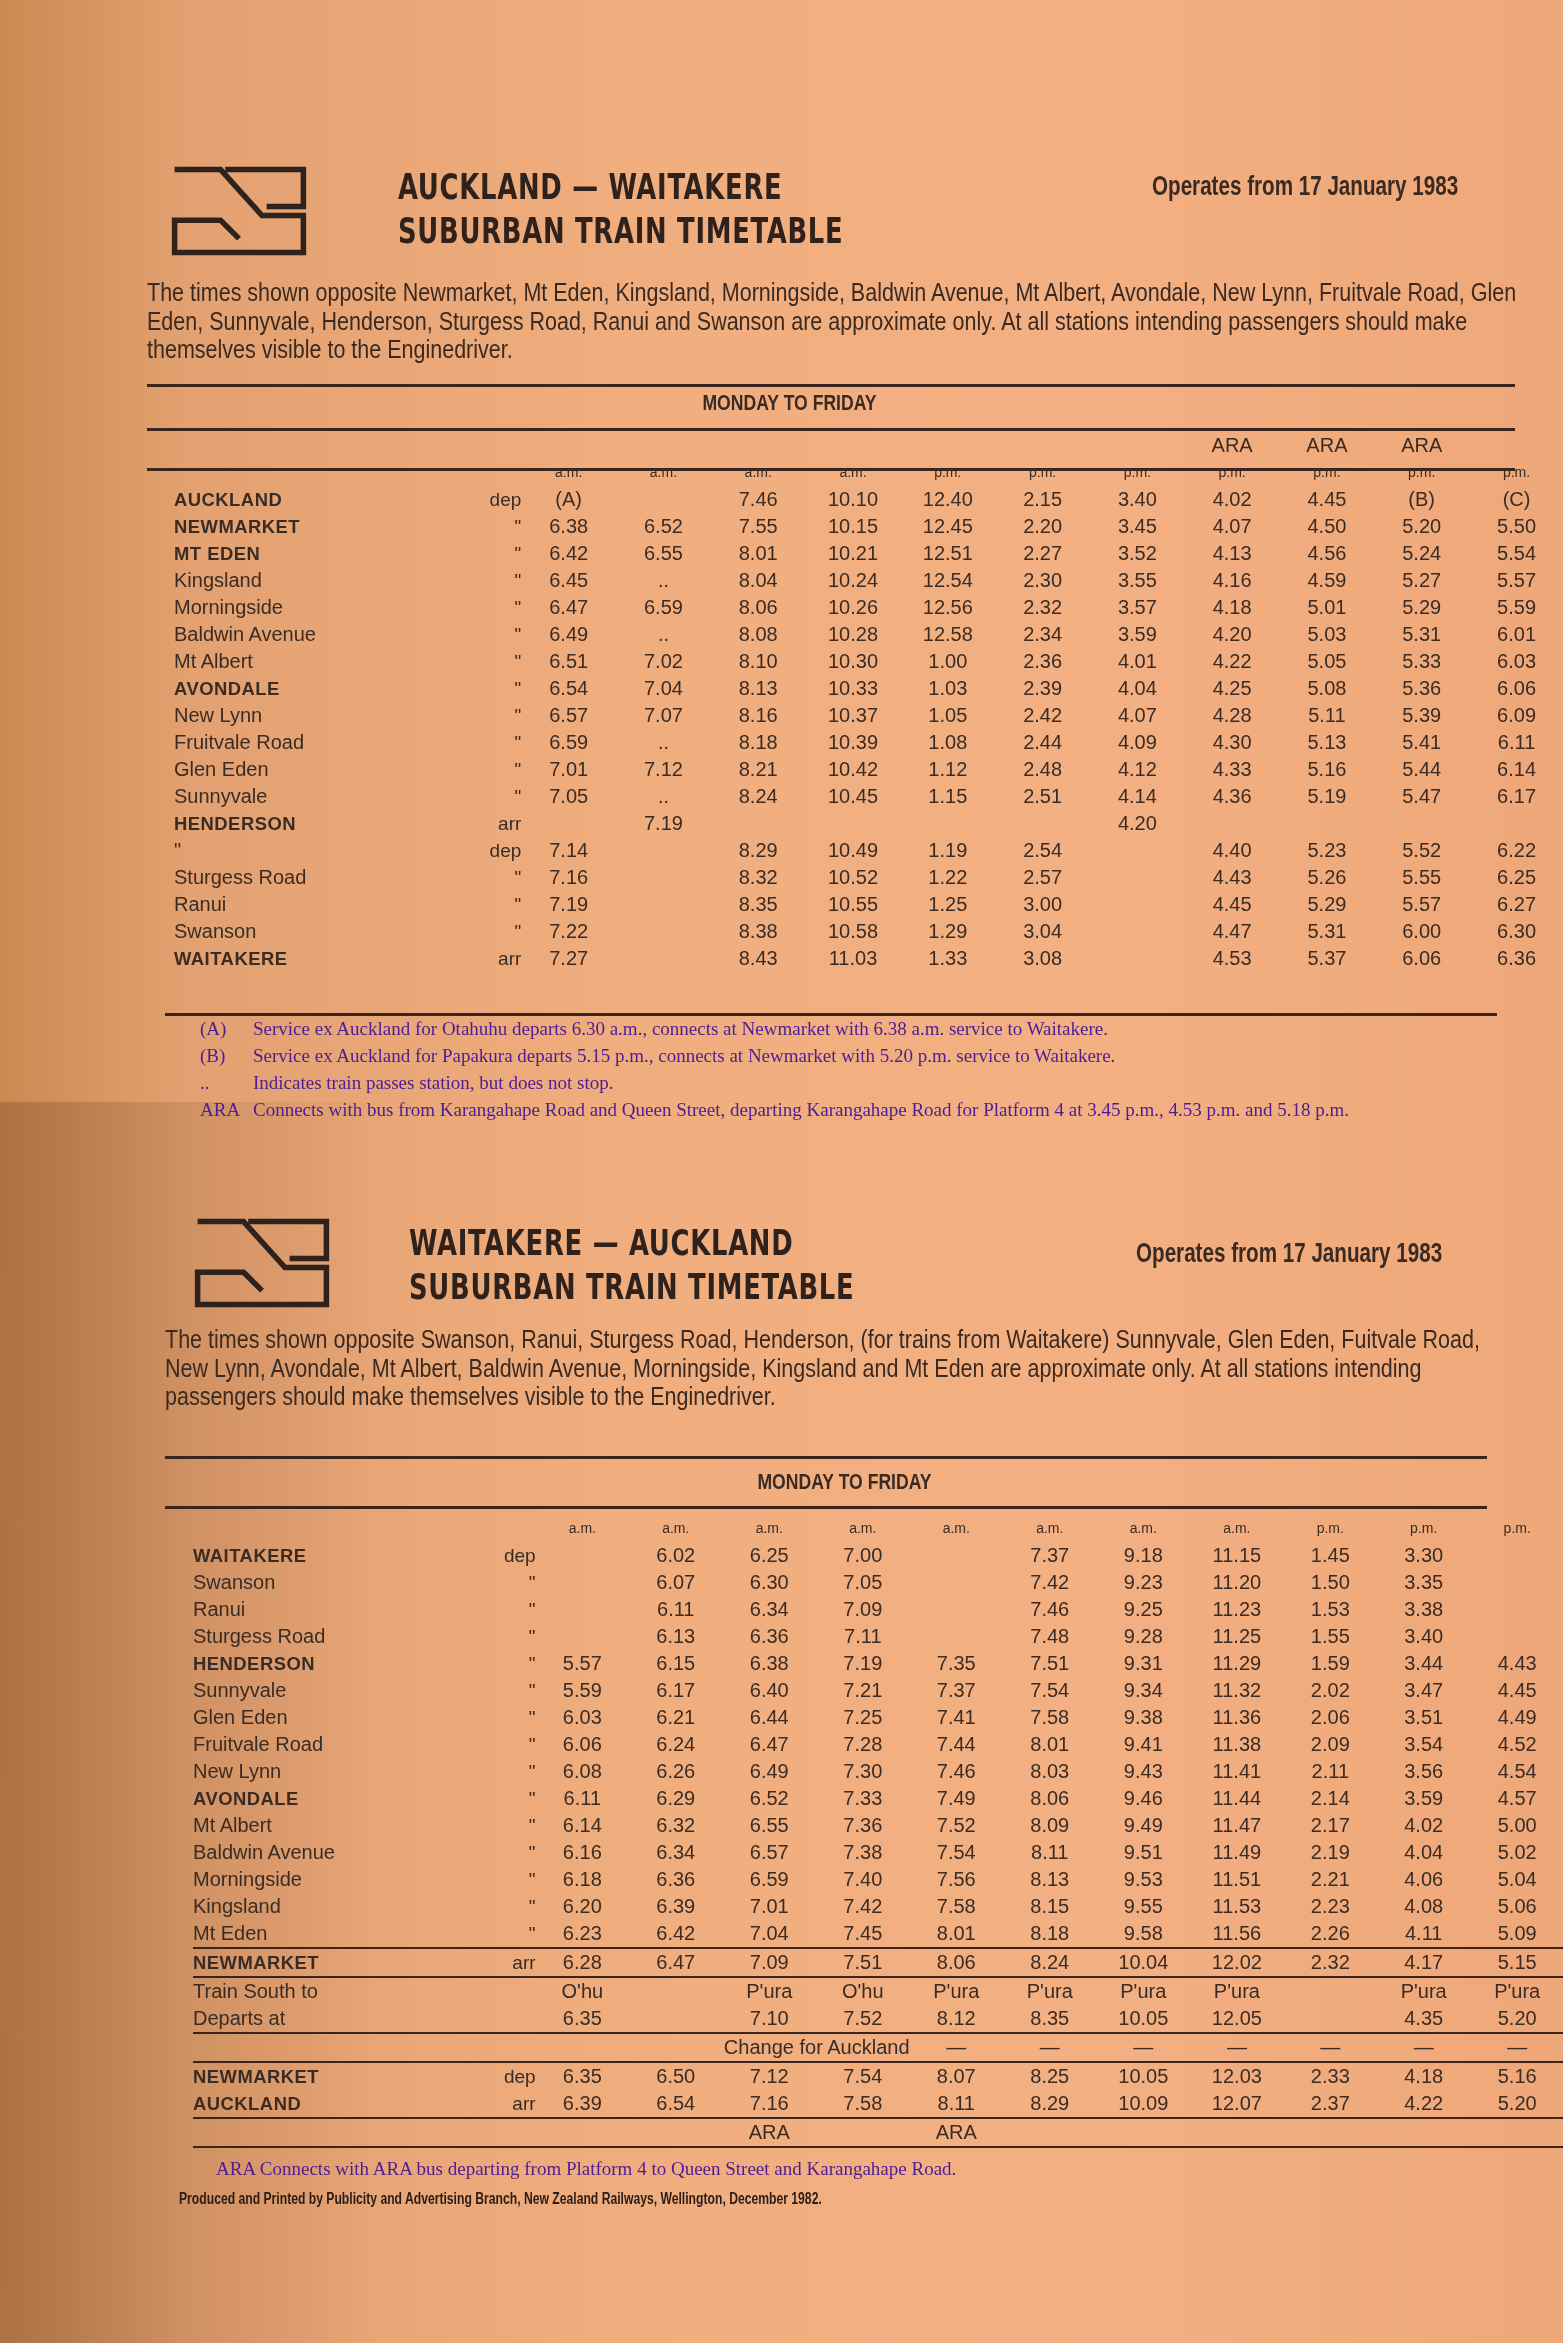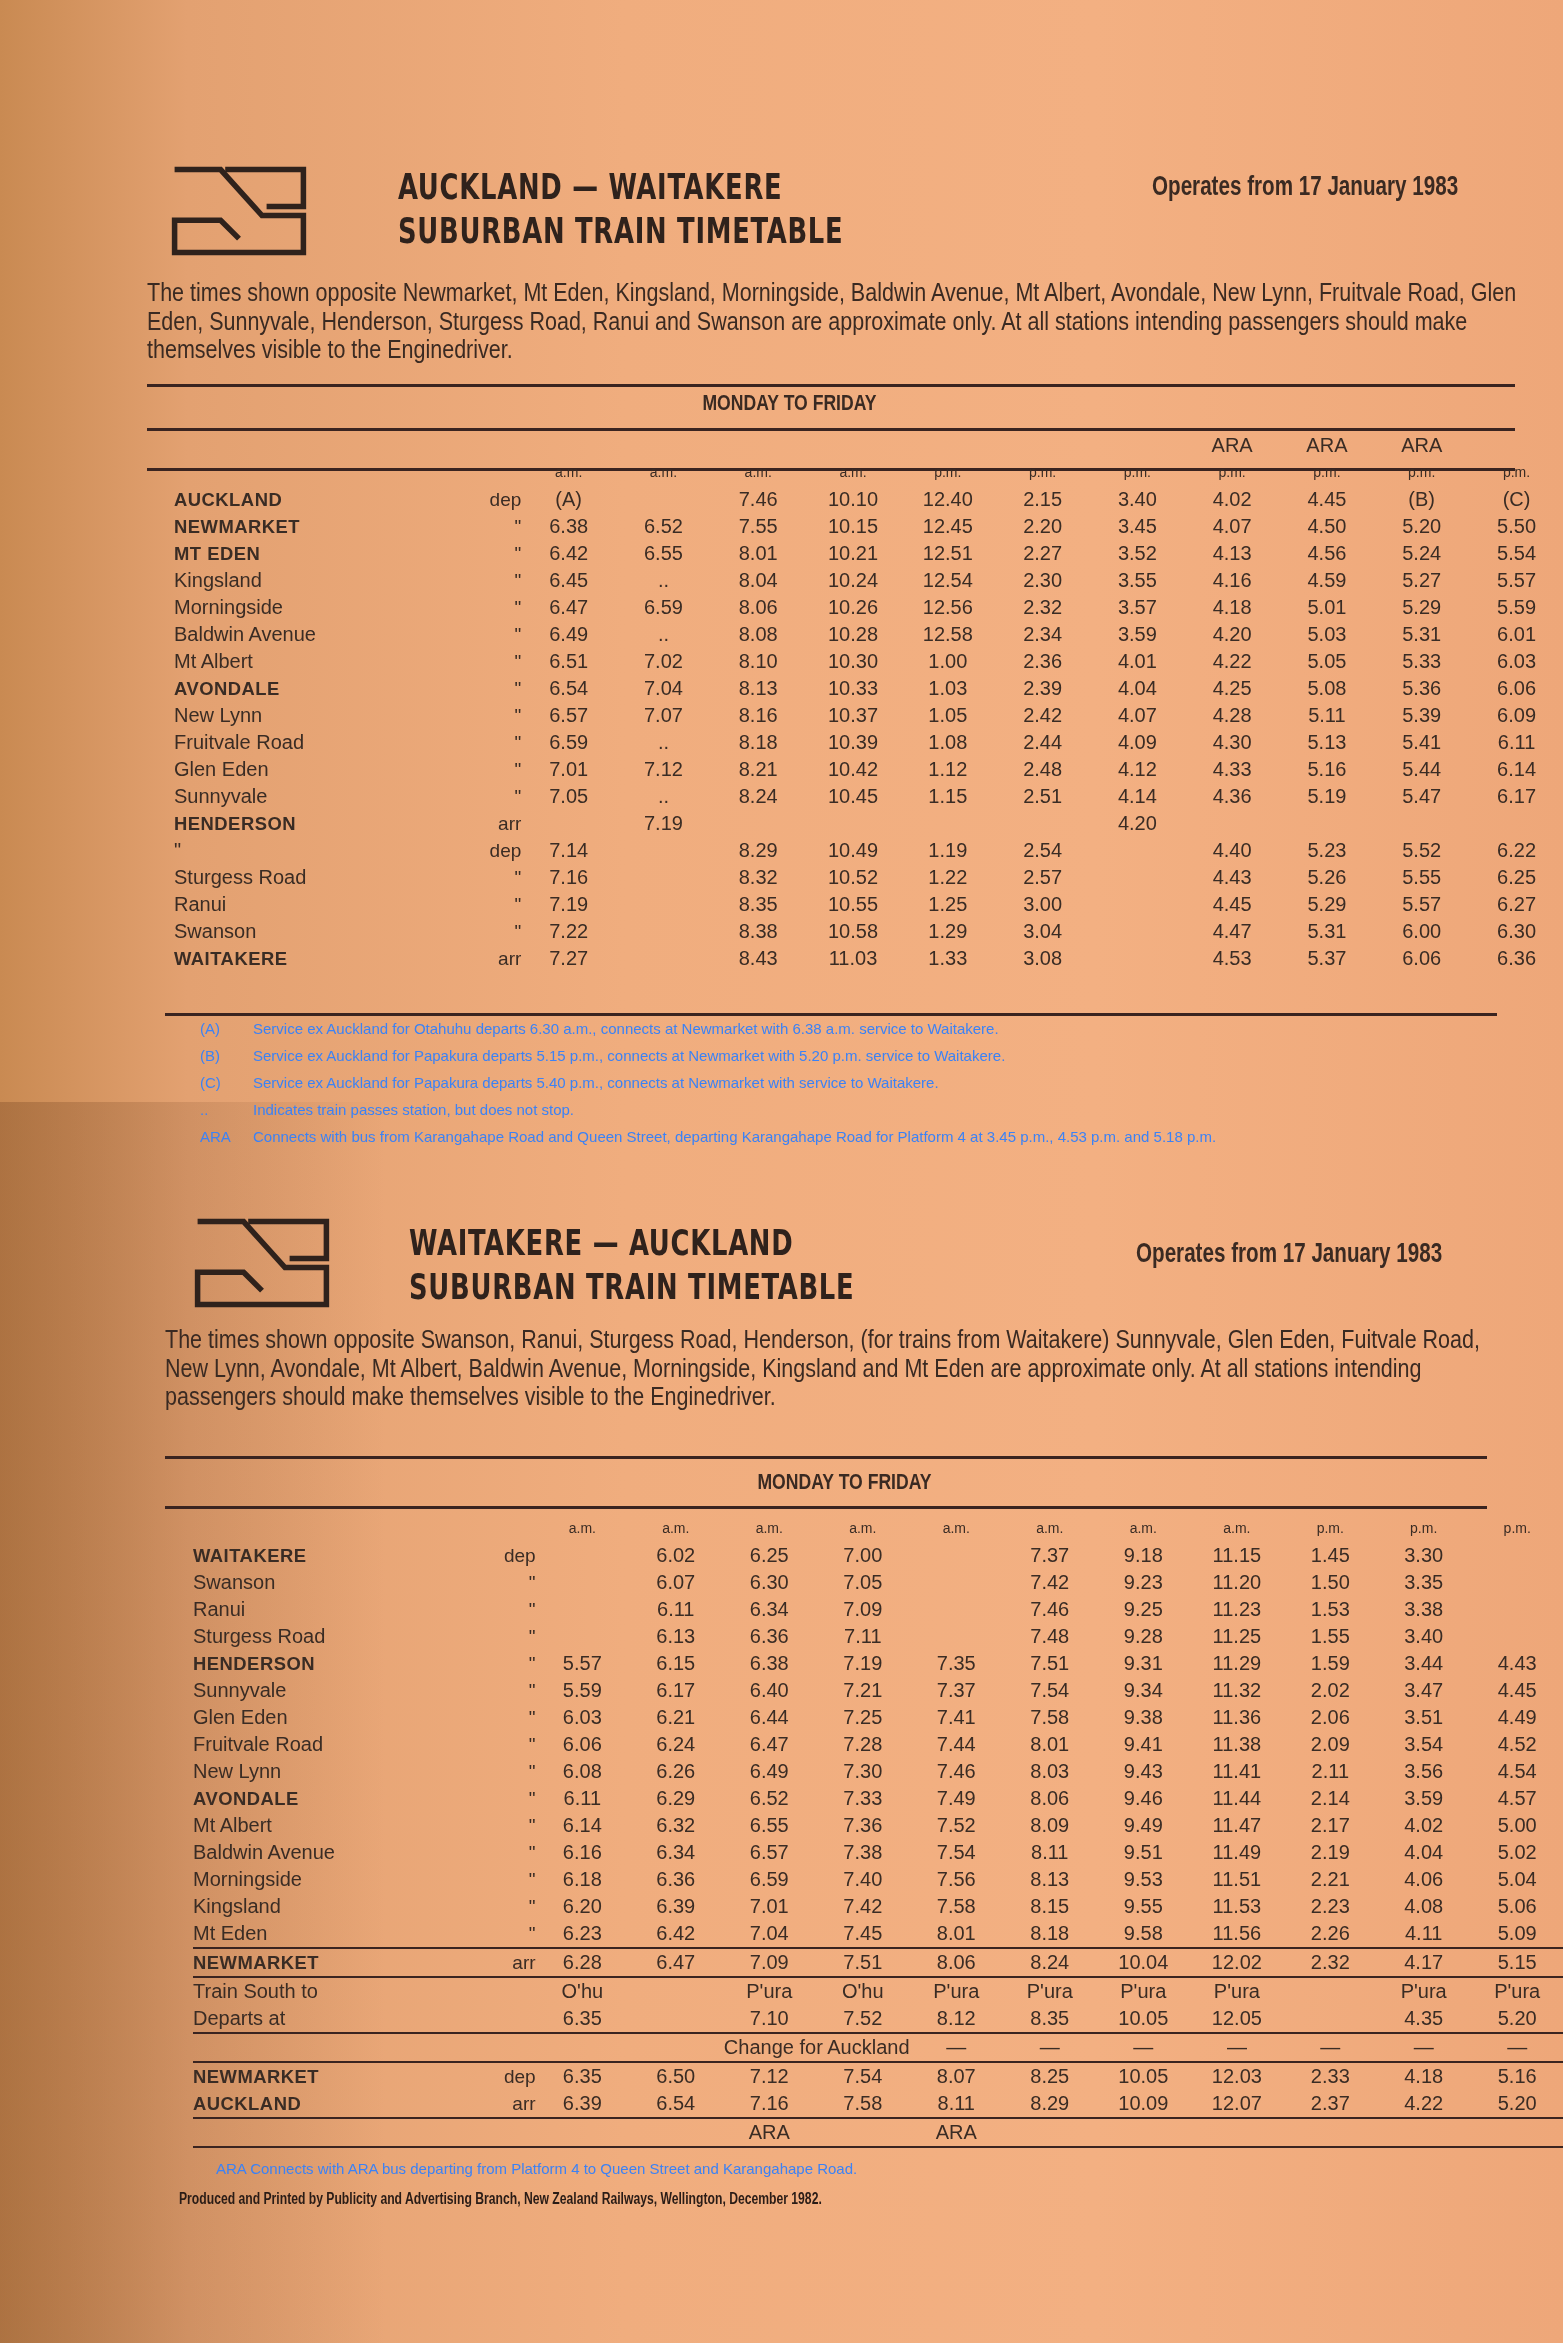--- a/index.html
+++ b/index.html
@@ -19,21 +19,21 @@
   .rule{position:absolute;height:2.8px;background:#3a2420;}
   .daylabel{position:absolute;font-weight:bold;font-size:22px;color:#3a2a22;transform:scaleX(.8);transform-origin:center top;text-align:center;}
   table.tt{position:absolute;border-collapse:collapse;font-size:20px;color:#3a2c24;}
   table.tt td{padding:0;height:27px;line-height:27px;white-space:nowrap;}
   td.stn{width:275px;font-size:20px;}
   td.stn.caps{font-weight:bold;letter-spacing:0.5px;font-size:18.4px;margin-top:35px;}
   td.da{width:73px;text-align:right;font-size:19px;}
   td.t{width:95px;text-align:center;}
   tr.hdr td{font-size:14px;}
   tr.sep td{border-bottom:2.8px solid #3a2420;}
-  .notes{position:absolute;font-size:15px;line-height:27px;color:#3b82f6;}
+  .notes{position:absolute;font-size:19px;line-height:27px;color:#4c1d95;font-family:Liberation Serif, serif;}
   .notes .k{display:inline-block;width:53px;}
   .footer{position:absolute;font-size:15.6px;font-weight:bold;color:#2a1c16;transform:scaleX(.78);transform-origin:left top;white-space:nowrap;}
 </style>
 </head>
 <body>
 
 <div class="shade"></div>
 
 <div class="logo" style="left:170px;top:165px;">
   <svg viewBox="0 0 150 100">
@@ -356,21 +356,20 @@
         <td class="t">6.06</td>
         <td class="t">6.36</td>
       </tr>
     </tbody>
 </table>
 <div class="rule" style="left:165px;top:1013px;width:1332px;"></div>
 
 <div class="notes" style="left:200px;top:1015px;width:1322px;">
   <div><span class="k">(A)</span><span>Service ex Auckland for Otahuhu departs 6.30 a.m., connects at Newmarket with 6.38 a.m. service to Waitakere.</span></div>
   <div><span class="k">(B)</span><span>Service ex Auckland for Papakura departs 5.15 p.m., connects at Newmarket with 5.20 p.m. service to Waitakere.</span></div>
-  <div><span class="k">(C)</span><span>Service ex Auckland for Papakura departs 5.40 p.m., connects at Newmarket with service to Waitakere.</span></div>
   <div><span class="k">..</span><span>Indicates train passes station, but does not stop.</span></div>
   <div style="display:flex;">
       <span class="k">ARA</span>
       <span style="flex:1;">Connects with bus from Karangahape Road and Queen Street, departing Karangahape Road for Platform 4 at 3.45 p.m., 4.53 p.m. and 5.18 p.m.</span>
     </div>
 </div>
 
 <div class="logo" style="left:193px;top:1217px;">
   <svg viewBox="0 0 150 100">
       <g fill="none" stroke="#2f221c" stroke-width="6">

